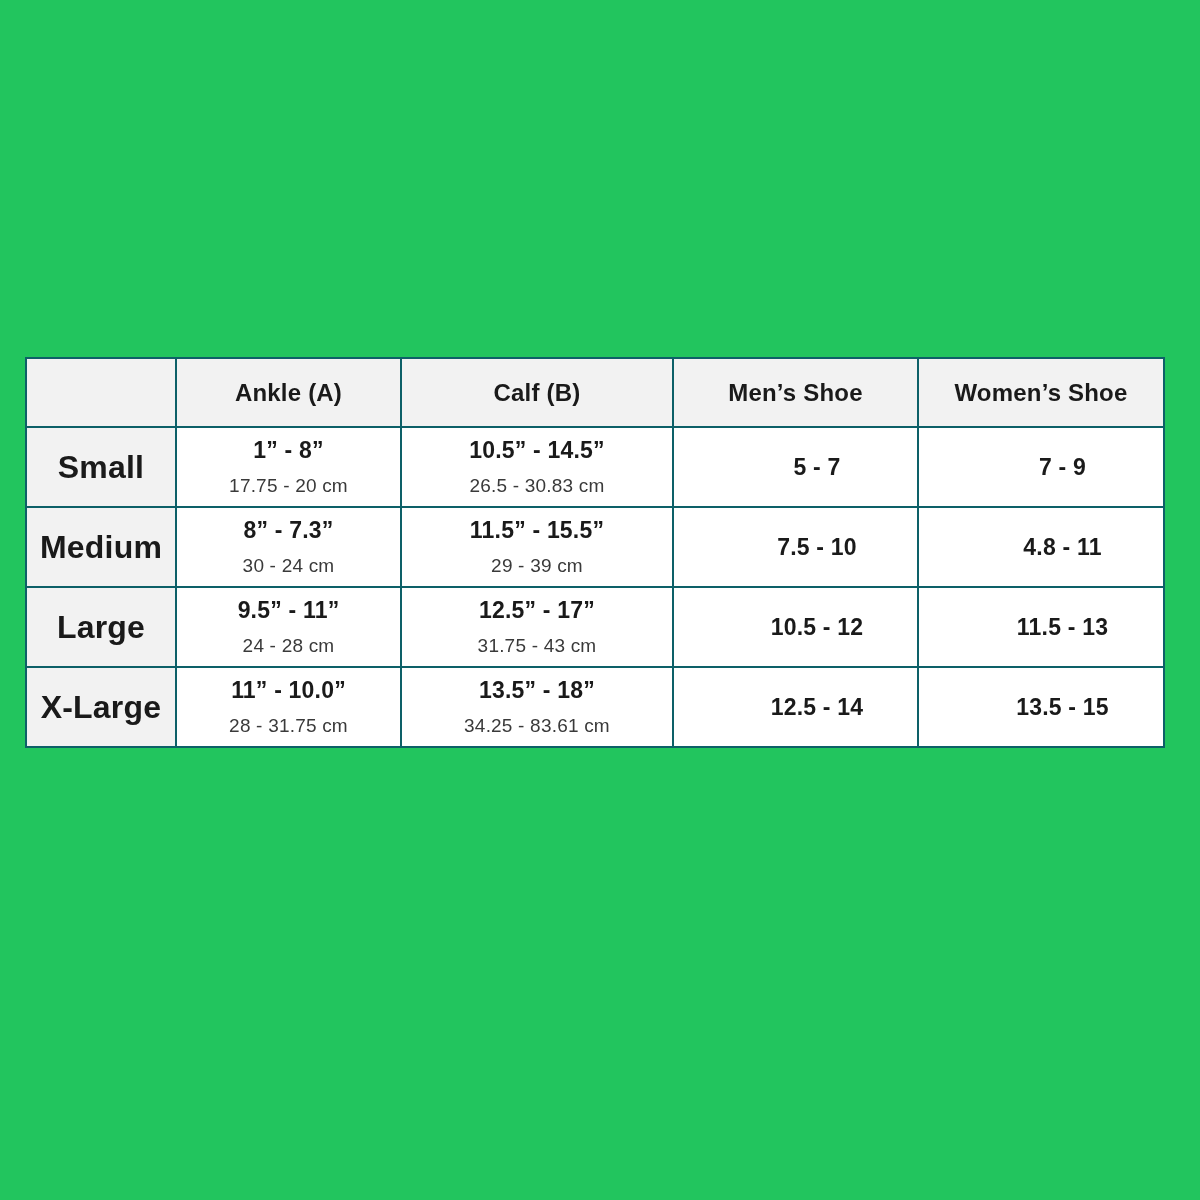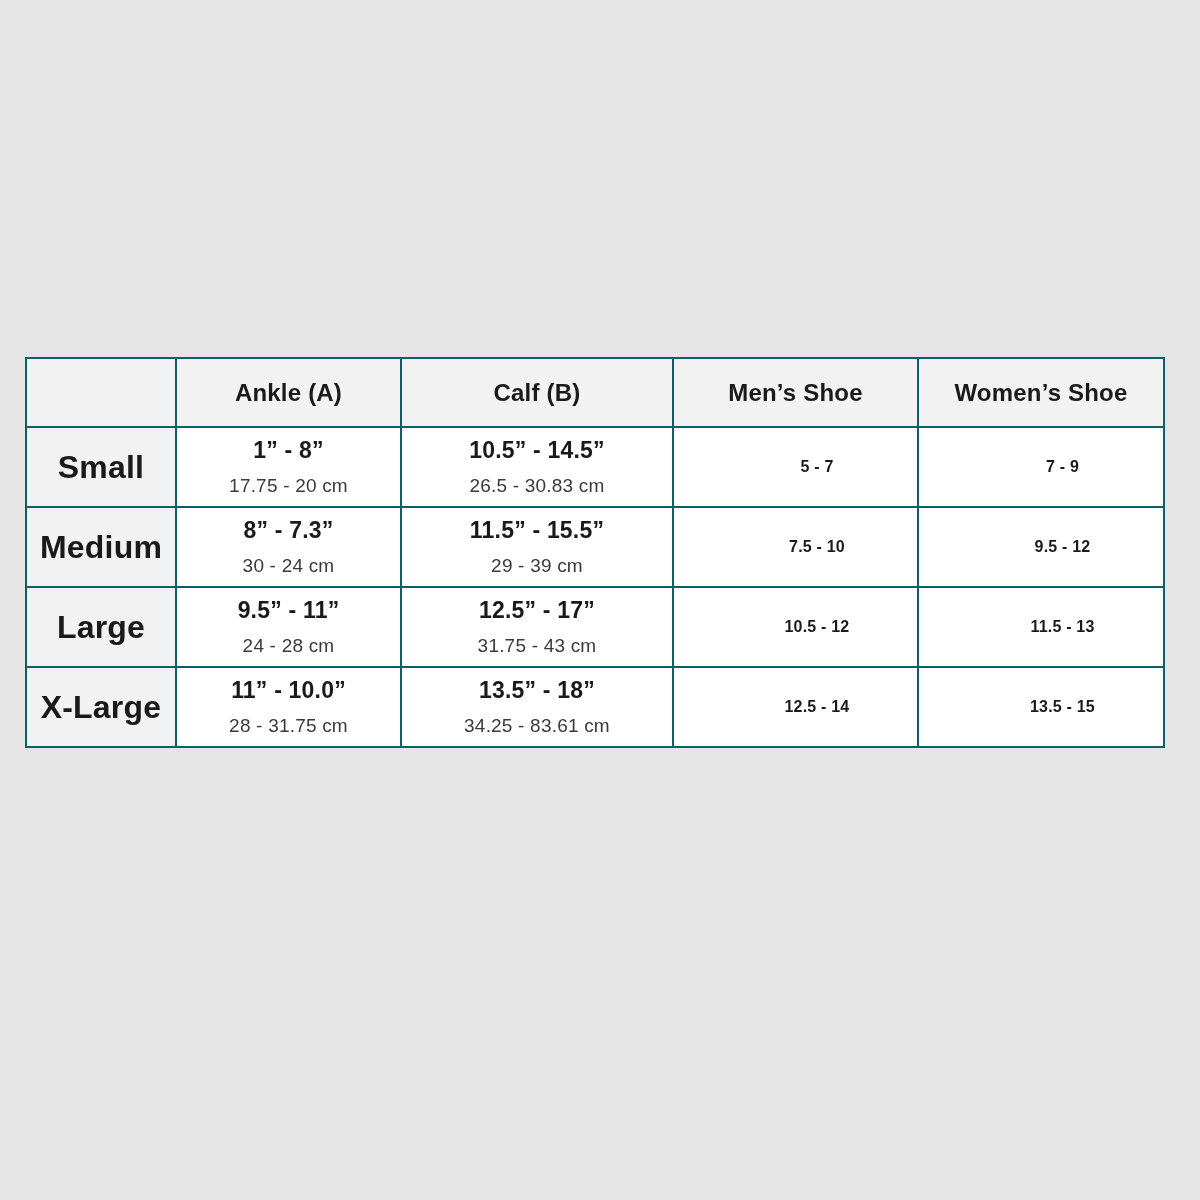--- a/index.html
+++ b/index.html
@@ -12,21 +12,21 @@
     height: 1200px;
     font-family: "Liberation Sans", sans-serif;
     color: #1a1a1a;
     overflow: hidden;
   }
 
   .page {
     position: relative;
     width: 1200px;
     height: 1200px;
-    background: #e5e5e5;
+    background: #22c55e;
   }
 
   .size-chart-wrap {
     position: absolute;
     left: 25px;
     top: 357px;
     width: 1138px;
   }
 
   table.size-chart {
@@ -97,21 +97,21 @@
     font-size: 19px;
     font-weight: normal;
     line-height: 1.25;
     color: #3a3a3a;
     letter-spacing: 0.2px;
     margin-top: 10px;
   }
 
   .shoe-val {
     display: block;
-    font-size: 16px;
+    font-size: 23px;
     font-weight: bold;
     color: #1a1a1a;
     letter-spacing: 0.2px;
     padding-left: 43px;
   }
 </style>
 </head>
 <body>
 
 <div class="page">
@@ -160,21 +160,21 @@
             <span class="meas-cm">30 - 24 cm</span>
           </td>
           <td class="measure-cell">
             <span class="meas-in">11.5” - 15.5”</span>
             <span class="meas-cm">29 - 39 cm</span>
           </td>
           <td class="shoe-cell">
             <span class="shoe-val">7.5 - 10</span>
           </td>
           <td class="shoe-cell">
-            <span class="shoe-val">9.5 - 12</span>
+            <span class="shoe-val">4.8 - 11</span>
           </td>
         </tr>
 
         <tr>
           <td class="size-label">Large</td>
           <td class="measure-cell">
             <span class="meas-in">9.5” - 11”</span>
             <span class="meas-cm">24 - 28 cm</span>
           </td>
           <td class="measure-cell">

